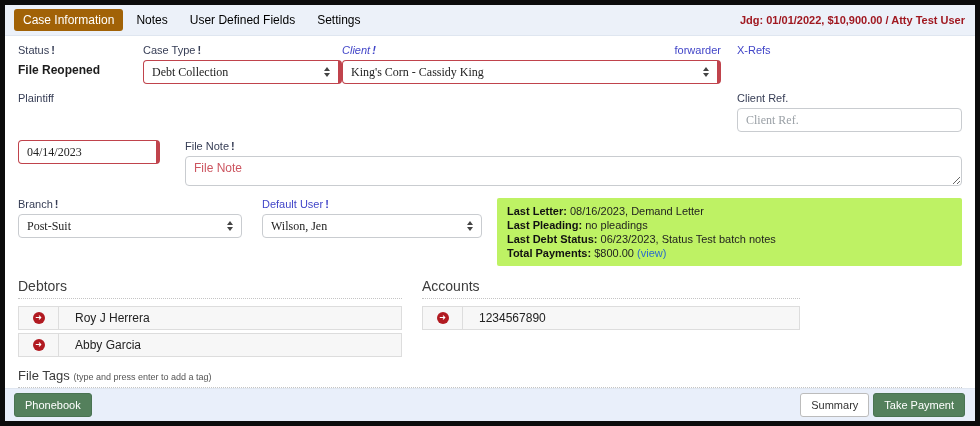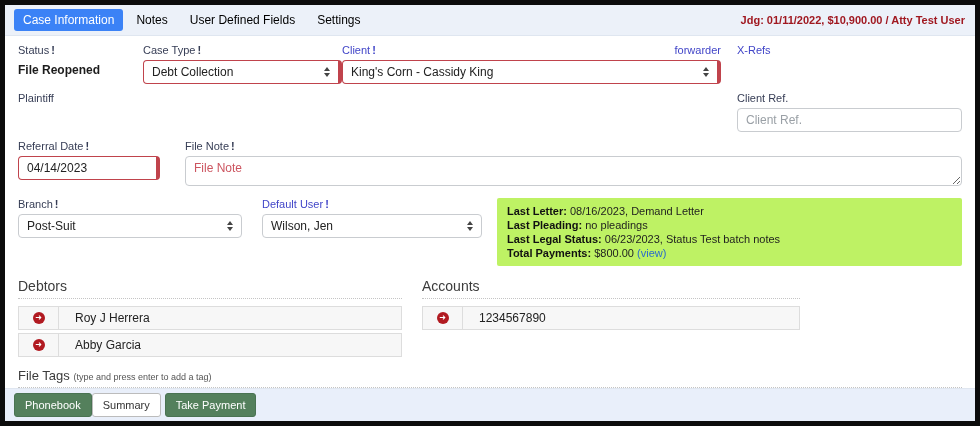--- a/index.html
+++ b/index.html
@@ -17,37 +17,37 @@
     background: #ecf1f9;
     display: flex; align-items: center; justify-content: space-between;
     padding: 0 10px 0 9px;
     border-bottom: 1px solid #dfe6f0;
   }
   .tabs { display: flex; align-items: center; gap: 4px; }
   .tab {
     font-size: 12px; color: #000000; padding: 4px 9px; border-radius: 3px;
     cursor: pointer; white-space: nowrap; font-weight: 400;
   }
-  .tab.active { background: #3b82f6; color: #fff; }
+  .tab.active { background: #a16207; color: #fff; }
   .jdg { font-size: 11px; font-weight: bold; color: #a01820; white-space: nowrap; }
 
   
   .main { flex: 1 1 auto; padding: 8px 13px 0 13px; background: #fff; overflow: hidden; }
   .row { display: flex; margin-bottom: 8px; }
   .lbl { font-size: 11px; color: #363d55; margin-bottom: 4px; display: block; white-space: nowrap; }
   .lbl.link { color: #4145c8; cursor: pointer; }
   .marker { font-weight: bold; margin-left: 2px; }
   .value-text { font-size: 12px; font-weight: bold; color: #1c1c1c; padding-top: 3px; }
 
   .ctl {
     height: 24px; width: 100%;
     border: 1px solid #c9ccd0; border-radius: 4px;
     background: #fff; font-size: 12px; color: #222;
     padding: 0 8px;
-    font-family: Liberation Sans, sans-serif;
+    font-family: Liberation Serif, serif;
   }
   .ctl.invalid { border-color: #c0434c; border-right-width: 4px; }
   .sel { display: flex; align-items: center; justify-content: space-between; cursor: pointer; }
   .caret { display: flex; flex-direction: column; align-items: center; margin-left: 6px; }
   .caret .up { width: 0; height: 0; border-left: 3px solid transparent; border-right: 3px solid transparent; border-bottom: 4px solid #444; margin-bottom: 2px; }
   .caret .dn { width: 0; height: 0; border-left: 3px solid transparent; border-right: 3px solid transparent; border-top: 4px solid #444; }
   input.ctl::placeholder { color: #9aa0a6; }
   textarea.note {
     width: 100%; height: 30px; resize: vertical;
     border: 1px solid #c9ccd0; border-radius: 4px;
@@ -102,21 +102,21 @@
   .filetags-head {
     font-size: 13px; color: #3c3c3c;
     padding-bottom: 4px; border-bottom: 1px dotted #c4c4c4; margin-bottom: 7px;
   }
   .filetags-hint { font-size: 9px; color: #555; }
 
   
   .footer {
     flex: 0 0 33px; height: 33px;
     background: #e9effa; border-top: 1px solid #dfe6f0;
-    display: flex; align-items: center; 
+    display: flex; align-items: center; justify-content: space-between;
     padding: 0 10px 0 9px;
   }
   .btn {
     font-size: 11px; padding: 5px 10px; border-radius: 3px; cursor: pointer;
     border: 1px solid transparent; white-space: nowrap;
     font-family: "Liberation Sans", sans-serif;
   }
   .btn.green { background: #54805c; color: #fff; border-color: #4a7352; }
   .btn.white { background: #fff; color: #333; border-color: #bcbcbc; }
   .footer-right { display: flex; gap: 4px; }
@@ -126,21 +126,21 @@
 
 <div class="frame">
 
   <div class="topbar">
     <div class="tabs">
       <div class="tab active">Case Information</div>
       <div class="tab">Notes</div>
       <div class="tab">User Defined Fields</div>
       <div class="tab">Settings</div>
     </div>
-    <div class="jdg">Jdg: 01/11/2022, $10,900.00 / Atty Test User</div>
+    <div class="jdg">Jdg: 01/01/2022, $10,900.00 / Atty Test User</div>
   </div>
 
   <div class="main">
 
     <div class="row">
       <div class="col-status">
         <span class="lbl"><span>Status</span><span class="marker">!</span></span>
         <div class="value-text">File Reopened</div>
       </div>
       <div class="col-casetype">
@@ -148,21 +148,21 @@
         <div class="ctl sel invalid">
           <span>Debt Collection</span>
           <span class="caret">
               <span class="up"></span>
               <span class="dn"></span>
             </span>
         </div>
       </div>
       <div class="col-client" style="margin-left:0;">
         <span class="lbl label-split">
-          <span class="lbl link" style="margin:0 0 0 0;"><span>Client</span><span class="marker">!</span></span>
+          <span class="lbl link" style="margin:0 0 0 0;font-style:italic;"><span>Client</span><span class="marker">!</span></span>
           <span class="lbl link" style="margin:0;text-align:center;">forwarder</span>
         </span>
         <div class="ctl sel invalid">
           <span>King's Corn - Cassidy King</span>
           <span class="caret">
               <span class="up"></span>
               <span class="dn"></span>
             </span>
         </div>
       </div>
@@ -176,21 +176,20 @@
         <span class="lbl">Plaintiff</span>
       </div>
       <div class="col-right">
         <span class="lbl">Client Ref.</span>
         <input class="ctl" placeholder="Client Ref." style="">
       </div>
     </div>
 
     <div class="row">
       <div class="col-refdate">
-        <span class="lbl"><span>Referral Date</span><span class="marker">!</span></span>
         <input class="ctl invalid" value="04/14/2023" style="">
       </div>
       <div class="col-filenote">
         <span class="lbl"><span>File Note</span><span class="marker">!</span></span>
         <textarea class="note" placeholder="File Note" style=""></textarea>
       </div>
     </div>
 
     <div class="row" style="margin-bottom:12px;">
       <div class="col-branch">
@@ -209,21 +208,21 @@
           <span>Wilson, Jen</span>
           <span class="caret">
               <span class="up"></span>
               <span class="dn"></span>
             </span>
         </div>
       </div>
       <div class="infobox">
         <div><b>Last Letter:</b><span> 08/16/2023, Demand Letter</span></div>
         <div><b>Last Pleading:</b><span> no pleadings</span></div>
-        <div><b>Last Legal Status:</b><span> 06/23/2023, Status Test batch notes</span></div>
+        <div><b>Last Debt Status:</b><span> 06/23/2023, Status Test batch notes</span></div>
         <div><b>Total Payments:</b><span> $800.00 </span><span class="view-link">(view)</span></div>
       </div>
     </div>
 
     <div class="row">
       <div class="col-debtors">
         <div class="section-title">Debtors</div>
         <div class="itm-row">
           <div class="itm-icon-cell">
               <span class="red-circle">➜</span>

